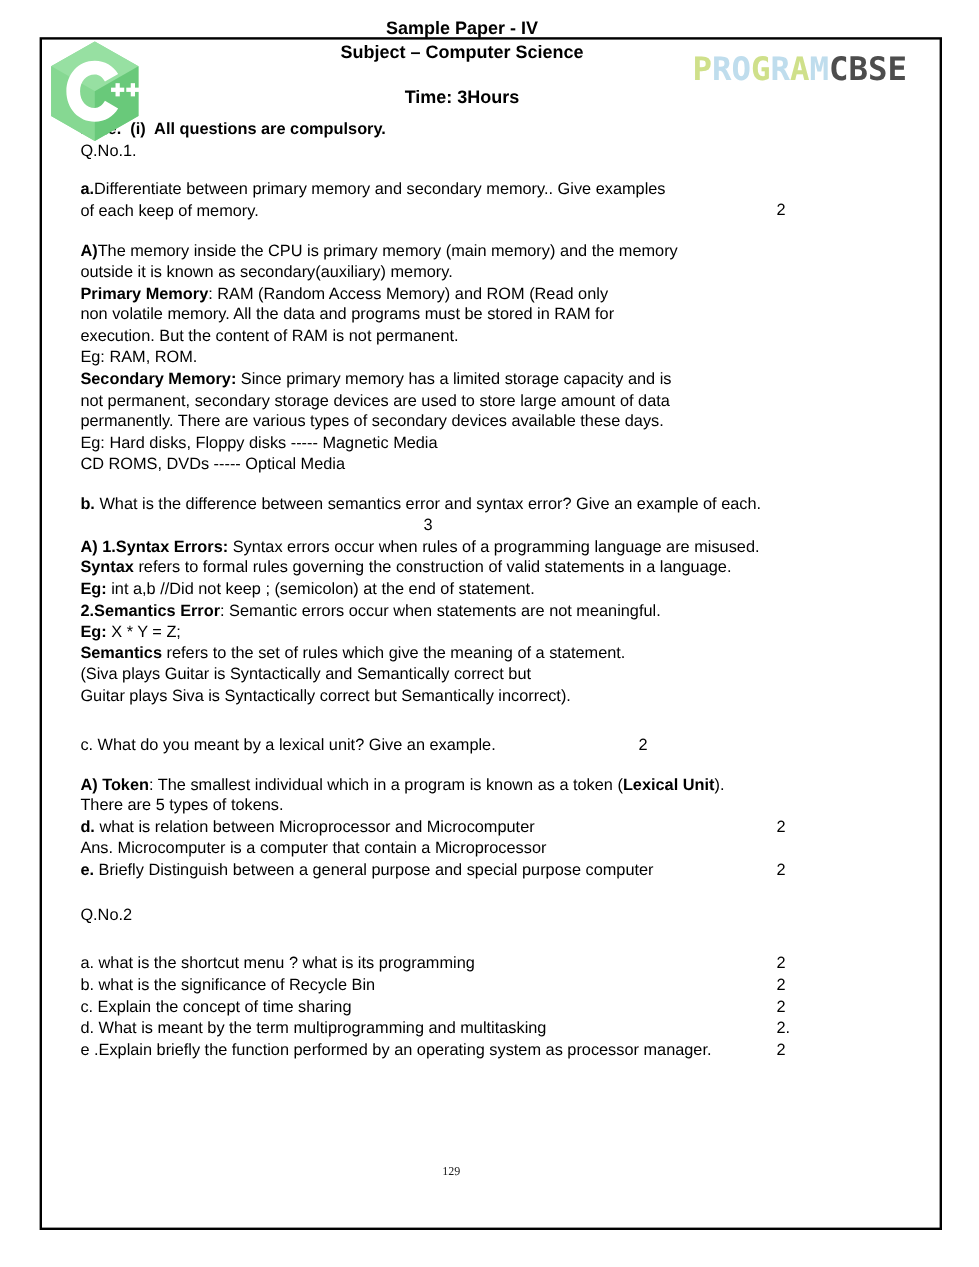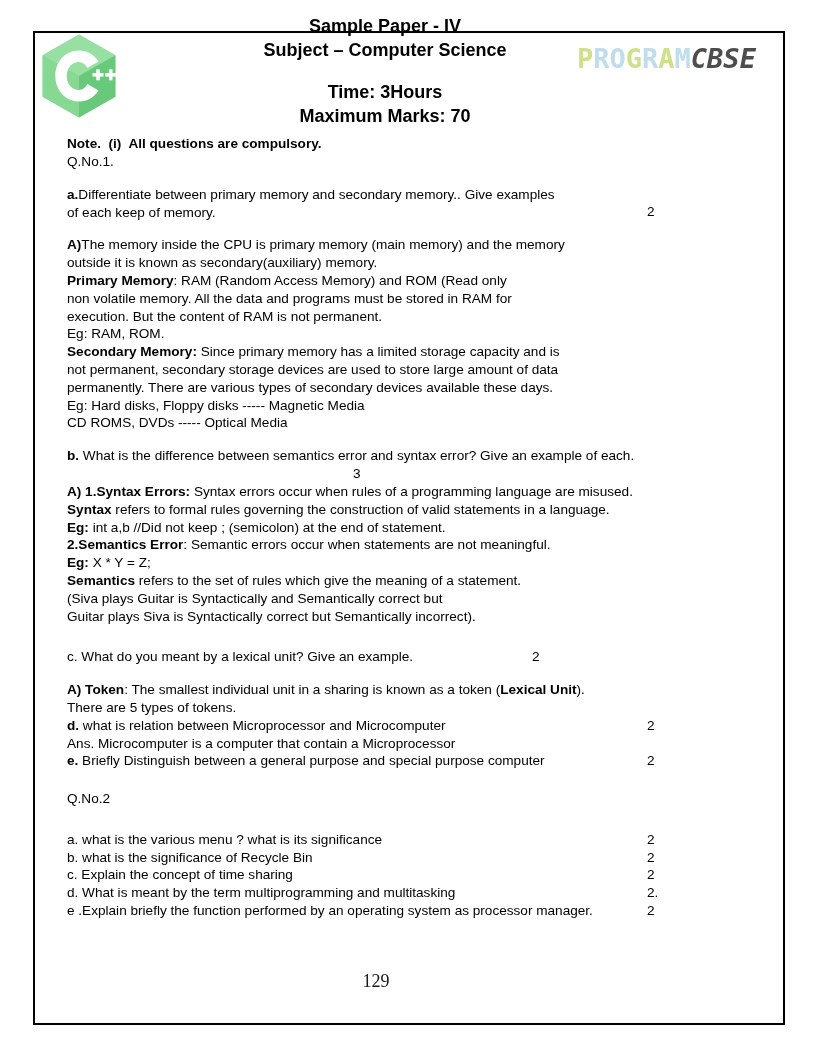--- a/index.html
+++ b/index.html
@@ -61,21 +61,21 @@
   #content {
     position: absolute;
     left: 35px;
     top: 14px;
     width: 682px;
   }
 
   .title-block {
     text-align: center;
     font-weight: bold;
-    font-size: 18px;
+    font-size: 15px;
     line-height: 1.35;
     margin: 0;
     padding-left: 18px;
   }
   .title-block .spacer-line { height: 17px; }
 
   .body-text {
     font-size: 13.6px;
     line-height: 1.31;
     margin: 0;
@@ -93,21 +93,21 @@
 
   b, .b { font-weight: bold; }
 
   #page-number {
     position: absolute;
     left: 0;
     right: 0;
     top: 957px;
     text-align: center;
     font-family: "Liberation Serif", serif;
-    font-size: 18px;
+    font-size: 10px;
     color: #1a1a1a;
   }
 </style>
 </head>
 <body>
 
 <div id="page-frame"></div>
 
 <div id="cpp-logo">
   <svg viewBox="0 0 100 104" xmlns="http://www.w3.org/2000/svg">
@@ -126,31 +126,30 @@
 </div>
 
 <div id="brand-logo">
   <span style="color:#cfe08a;">P</span>
     <span style="color:#bfdded;">R</span>
     <span style="color:#bfdded;">O</span>
     <span style="color:#cfe08a;">G</span>
     <span style="color:#bfdded;">R</span>
     <span style="color:#cfe08a;">A</span>
     <span style="color:#bfdded;">M</span>
-    <span style="color:#4d4d4d;font-style:italic;">CBSE</span>
+    <span style="color:#4d4d4d;">CBSE</span>
 </div>
 
 <div id="content">
 
   <div class="title-block">
     <div>Sample Paper - IV</div>
     <div>Subject – Computer Science</div>
     <div class="spacer-line"></div>
     <div>Time: 3Hours</div>
-    <div>Maximum Marks: 70</div>
   </div>
 
   <div class="blank-sm"></div>
 
   <div class="body-text b">Note.  (i)  All questions are compulsory.</div>
   <div class="body-text">Q.No.1.</div>
 
   <div class="blank"></div>
 
   <div class="lineblock">
@@ -198,21 +197,21 @@
   <div style="height:23px;"></div>
 
   <div class="lineblock">
     <div class="body-text">c. What do you meant by a lexical unit? Give an example.</div>
     <span class="mark-abs" style="left:497px; top:0px;">2</span>
   </div>
 
   <div class="blank"></div>
 
   <div>
-    <div class="body-text"><b>A) Token</b><span>: The smallest individual unit in a sharing is known as a token (</span><b>Lexical Unit</b><span>).</span></div>
+    <div class="body-text"><b>A) Token</b><span>: The smallest individual which in a program is known as a token (</span><b>Lexical Unit</b><span>).</span></div>
     <div class="body-text">There are 5 types of tokens.</div>
   </div>
 
   <div class="lineblock">
     <div class="body-text"><b>d.</b><span> what is relation between Microprocessor and Microcomputer</span></div>
     <span class="mark-abs" style="left:612px; top:0px;">2</span>
   </div>
   <div class="body-text">Ans. Microcomputer is a computer that contain a Microprocessor</div>
 
   <div class="lineblock">
@@ -221,21 +220,21 @@
   </div>
 
   <div style="height:20px;"></div>
 
   <div class="body-text">Q.No.2</div>
 
   <div style="height:23px;"></div>
 
   <div>
     <div class="lineblock">
-      <div class="body-text">a. what is the various menu ? what is its significance</div>
+      <div class="body-text">a. what is the shortcut menu ? what is its programming</div>
       <span class="mark-abs" style="left:612px; top:0px;">2</span>
     </div>
     <div class="lineblock">
       <div class="body-text">b. what is the significance of Recycle Bin</div>
       <span class="mark-abs" style="left:612px; top:0px;">2</span>
     </div>
     <div class="lineblock">
       <div class="body-text">c. Explain the concept of time sharing</div>
       <span class="mark-abs" style="left:612px; top:0px;">2</span>
     </div>

